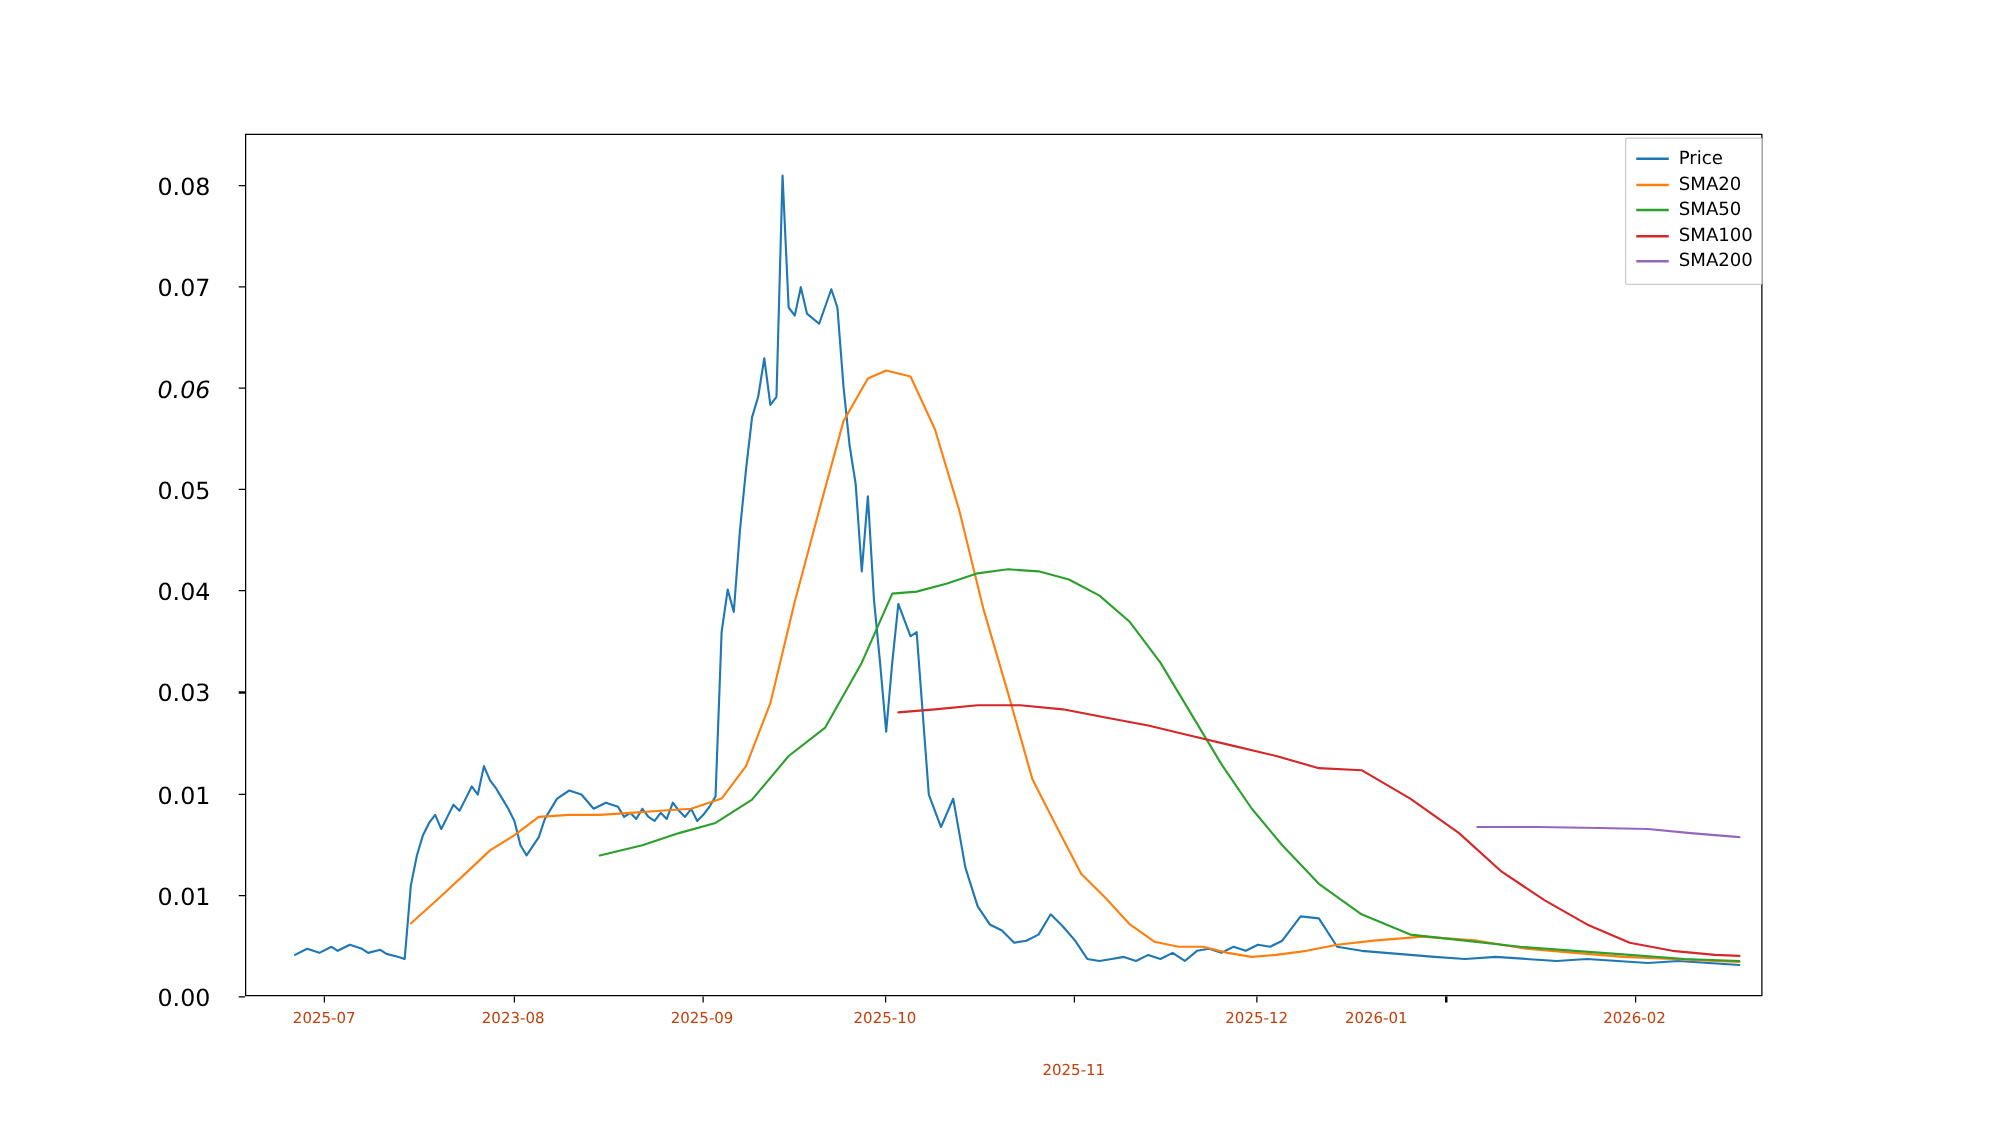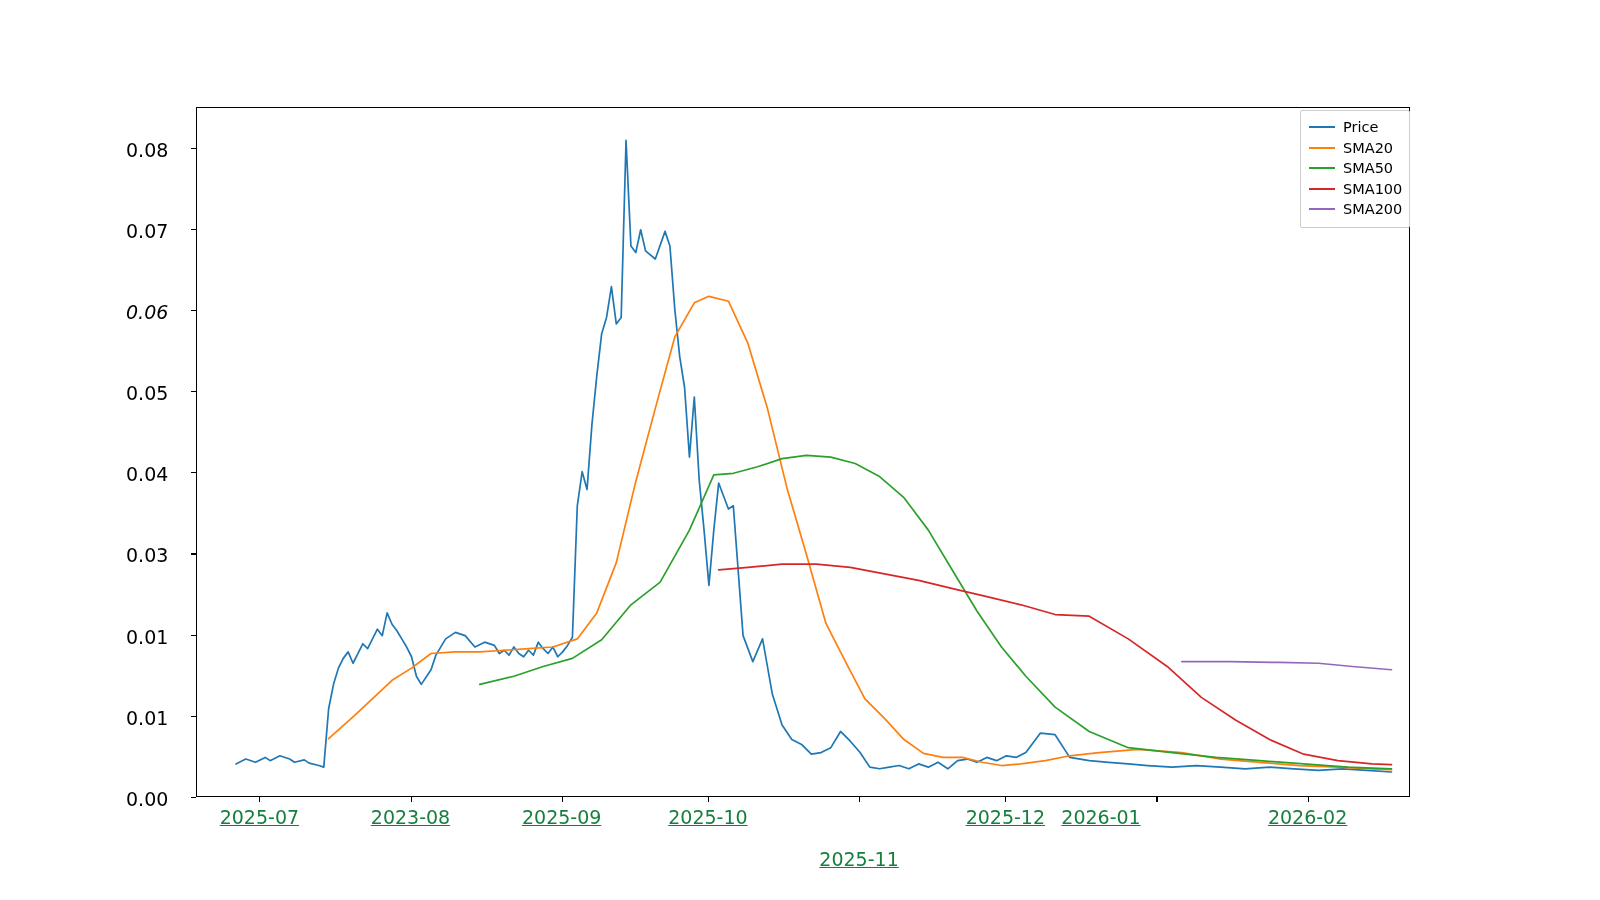--- a/index.html
+++ b/index.html
@@ -3,22 +3,22 @@
 <meta charset="utf-8">
 <style>
   html,body{margin:0;padding:0;background:#ffffff;}
   body{width:1600px;height:900px;font-family:"DejaVu Sans", sans-serif;overflow:hidden;}
   #figure{position:relative;width:1600px;height:900px;background:#ffffff;}
   #plot-area{position:absolute;left:196px;top:107px;width:1214px;height:690px;
              border:1.1px solid #000000;box-sizing:border-box;background:#ffffff;}
   #series-svg{position:absolute;left:0;top:0;width:1214px;height:690px;display:block;}
   .ytick-label{position:absolute;text-align:left;font-size:19px;color:#000000;
                width:60px;line-height:1;}
-  .xtick-label{position:absolute;text-align:center;font-size:19px;color:#15803d;
-               width:110px;line-height:1;text-decoration:underline;}
+  .xtick-label{position:absolute;text-align:center;font-size:12px;color:#c2410c;
+               width:110px;line-height:1;}
   .ytick-mark{position:absolute;width:5px;height:1.1px;background:#000000;}
   .xtick-mark{position:absolute;width:1.1px;height:5px;background:#000000;}
   #legend{position:absolute;left:1300px;top:110px;width:110px;
           border:0.9px solid #cccccc;background:rgba(255,255,255,0.9);
           border-radius:2px;padding:6px 8px 7px 8px;box-sizing:border-box;}
   .legend-row{display:flex;align-items:center;height:20.5px;}
   .legend-swatch{width:26px;height:0px;border-top-width:2.1px;border-top-style:solid;
                  margin-right:8px;flex:0 0 26px;}
   .legend-text{font-size:14.5px;color:#000000;line-height:1;white-space:nowrap;}
 </style>

